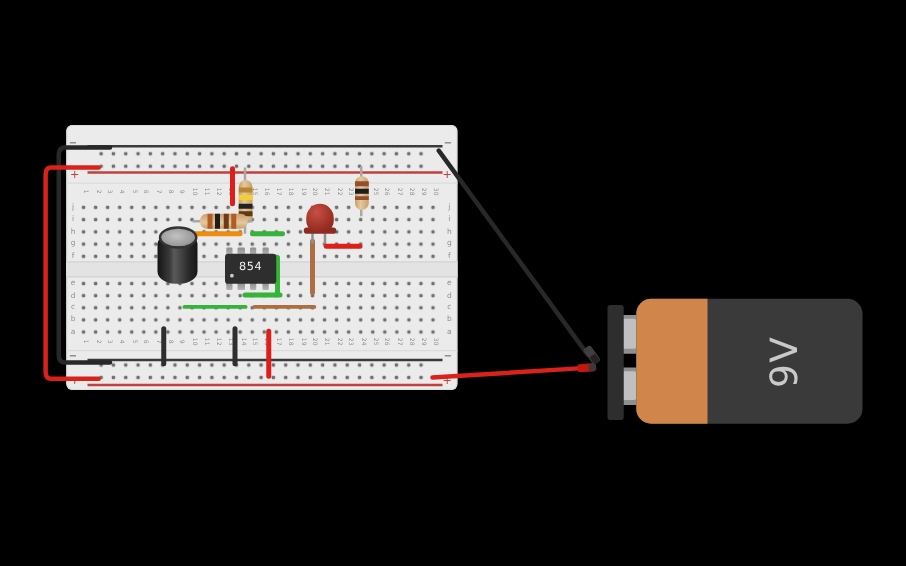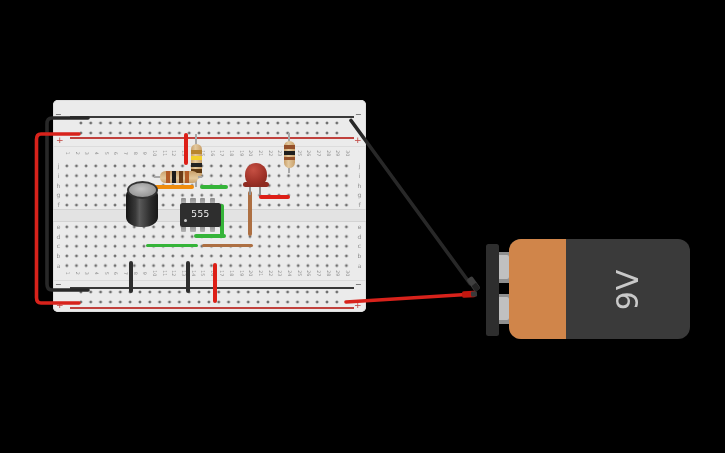--- a/index.html
+++ b/index.html
@@ -243,21 +243,21 @@
   <div class="abs" style="left:180px;top:197.5px;width:41px;height:34px;">
     <div class="abs ic-pin" style="left:0.8px;top:0;"></div>
     <div class="abs ic-pin" style="left:10.4px;top:0;"></div>
     <div class="abs ic-pin" style="left:20.1px;top:0;"></div>
     <div class="abs ic-pin" style="left:29.7px;top:0;"></div>
     <div class="abs ic-pin" style="left:0.8px;top:28px;"></div>
     <div class="abs ic-pin" style="left:10.4px;top:28px;"></div>
     <div class="abs ic-pin" style="left:20.1px;top:28px;"></div>
     <div class="abs ic-pin" style="left:29.7px;top:28px;"></div>
     <div class="abs ic-body" style="left:0;top:5px;width:41px;height:24px;">
-      <div class="abs ic-label" style="left:0;top:7.5px;width:41px;text-align:center;">555</div>
+      <div class="abs ic-label" style="left:0;top:7.5px;width:41px;text-align:center;">854</div>
       <div class="abs ic-dot" style="left:3.5px;top:16.5px;"></div>
     </div>
   </div>
 
   <div class="abs" style="left:242px;top:162px;width:27px;height:33px;">
     <div class="abs led-leg" style="left:7px;top:24.5px;"></div>
     <div class="abs led-leg" style="left:16.5px;top:24.5px;"></div>
     <div class="abs led-flange" style="left:0.5px;top:19.5px;width:26px;height:5.5px;"></div>
     <div class="abs led-bulb" style="left:2.5px;top:0.5px;width:22px;height:23px;"></div>
   </div>

